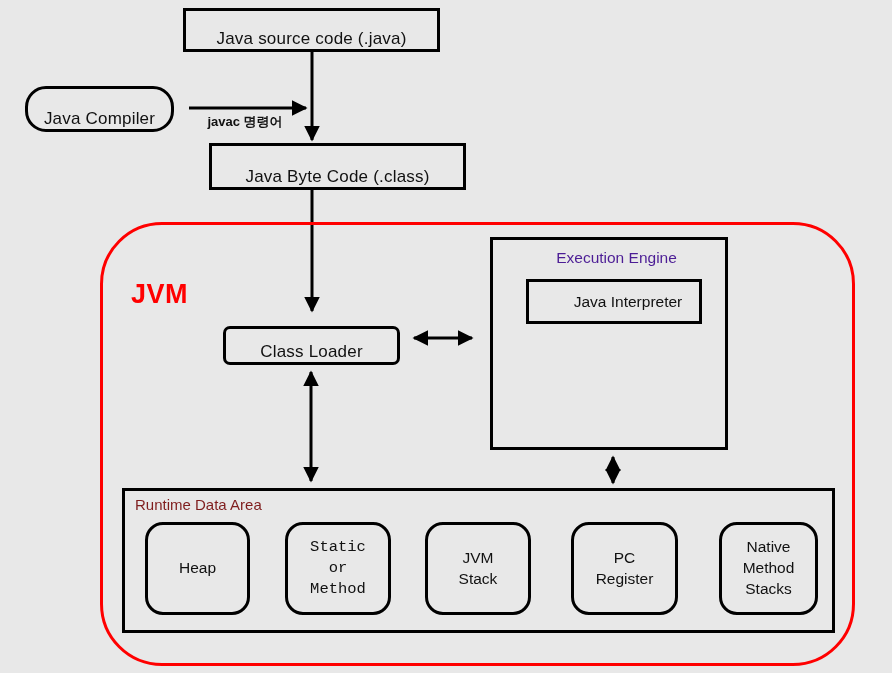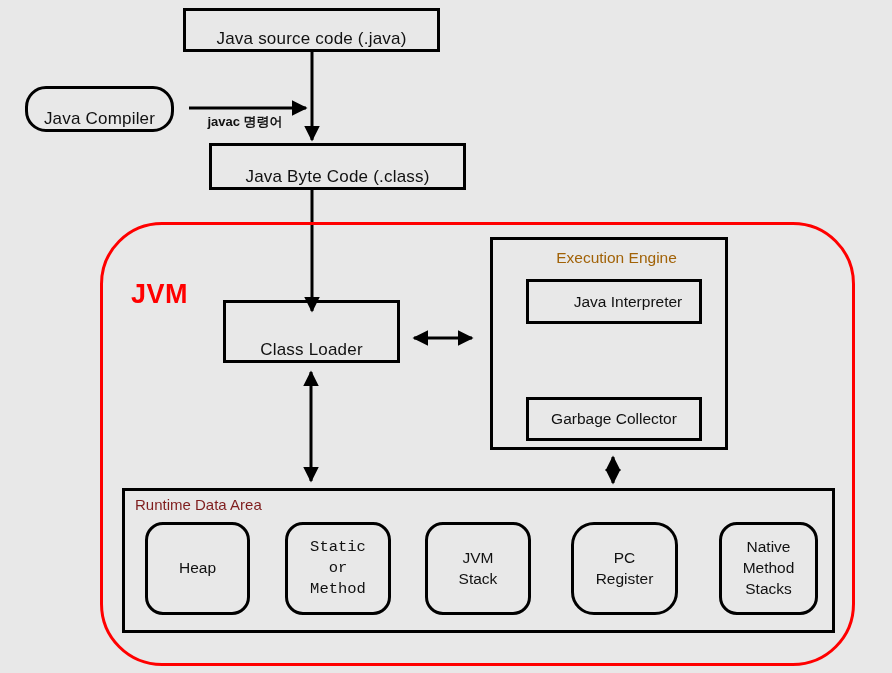--- a/index.html
+++ b/index.html
@@ -50,21 +50,21 @@
     font-size:27px;font-weight:bold;
     letter-spacing:0.5px;
   }
   .panel{
     position:absolute;
     box-sizing:border-box;
     border:3px solid var(--ink);
   }
   .panel-title-center{
     position:absolute;left:0;right:0;top:9px;
-    text-align:center;font-size:15.5px;color:#a16207;padding-left:15px;
+    text-align:center;font-size:15.5px;color:#4c1d95;padding-left:15px;
   }
   .panel-title-left{
     position:absolute;left:10px;top:5px;
     font-size:15px;color:#7f1d1d;
   }
   .subbox{
     position:absolute;
     box-sizing:border-box;
     border:3px solid var(--ink);
     display:flex;align-items:center;justify-content:center;
@@ -110,42 +110,39 @@
 
   <div class="float-label" style="left:190px;top:85px;width:110px;">javac 명령어</div>
 
   <div class="box" style="left:185px;top:143px;width:257px;height:47px;margin-left:24px;">
     <span>Java Byte Code (.class)</span>
   </div>
 
   <div class="jvm-frame" style="left:100px;top:222px;width:755px;height:444px;"></div>
   <div class="jvm-title" style="left:131px;top:279px;">JVM</div>
 
-  <div class="box" style="left:223px;top:300px;width:177px;height:63px;">
+  <div class="box" style="left:223px;top:326px;width:177px;height:39px;border-radius:7px;">
     <span>Class Loader</span>
   </div>
 
   <div class="panel" style="left:490px;top:237px;width:238px;height:213px;">
     <div class="panel-title-center">Execution Engine</div>
     <div class="subbox" style="left:33px;top:39px;width:176px;height:45px;padding-left:28px;">
       <span>Java Interpreter</span>
-    </div>
-    <div class="subbox" style="left:33px;top:157px;width:176px;height:44px;">
-      <span>Garbage Collector</span>
     </div>
   </div>
 
   <div class="panel" style="left:122px;top:488px;width:713px;height:145px;">
     <div class="panel-title-left">Runtime Data Area</div>
     <div class="rcell" style="left:20px;top:31px;width:105px;height:93px;">Heap</div>
     <div class="rcell" style="left:160px;top:31px;width:106px;height:93px;font-family:Liberation Mono, monospace;">Static
 or
 Method</div>
     <div class="rcell" style="left:300px;top:31px;width:106px;height:93px;">JVM
 Stack</div>
-    <div class="rcell" style="left:446px;top:31px;width:107px;height:93px;border-radius:23px;">PC
+    <div class="rcell" style="left:446px;top:31px;width:107px;height:93px;">PC
 Register</div>
     <div class="rcell" style="left:586px;top:31px;width:99px;height:93px;margin-left:8px;">Native
 Method
 Stacks</div>
   </div>
 
 </div>
 
 </body></html>

